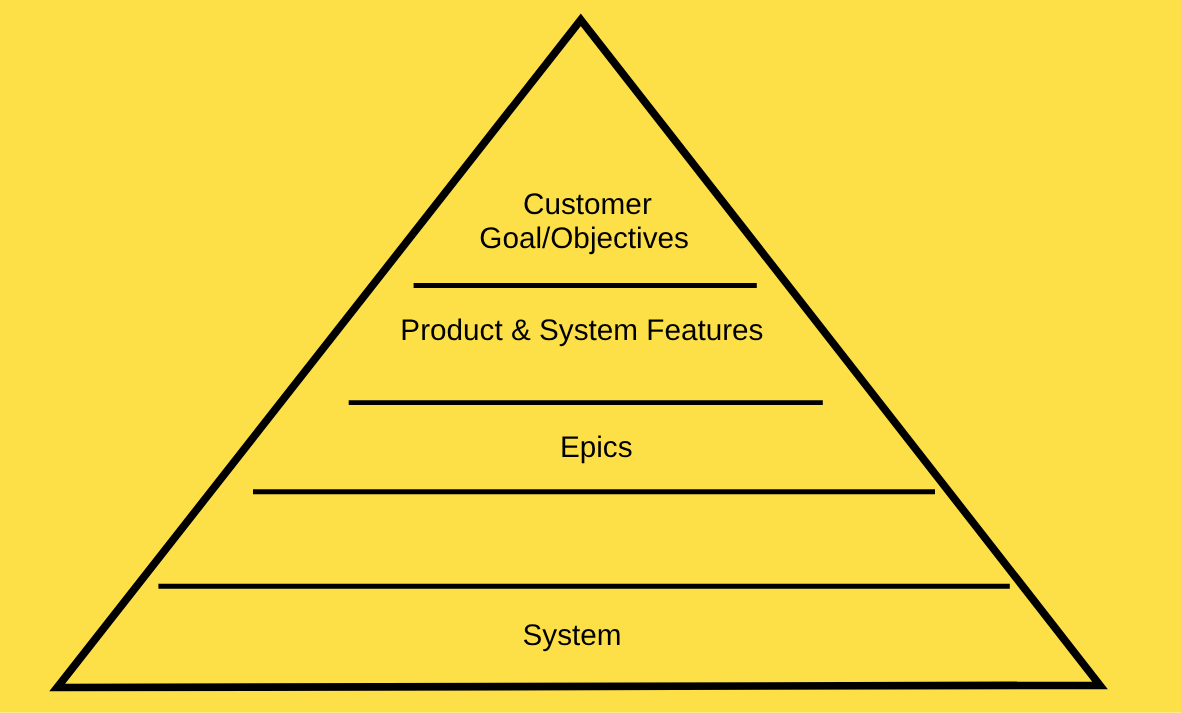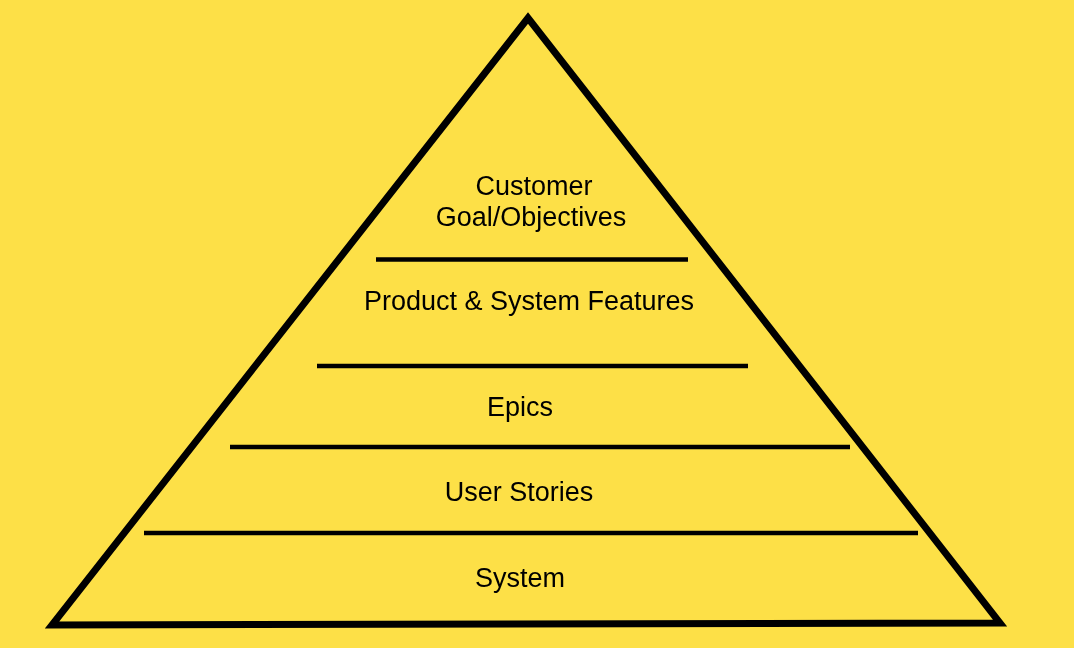--- a/index.html
+++ b/index.html
@@ -25,21 +25,21 @@
     transform: translate(-50%, -50%);
     color: #000000;
     font-size: 27px;
     line-height: 31px;
     white-space: nowrap;
     text-align: center;
   }
   .lbl-customer      { left: 534px; top: 186px; }
   .lbl-goalobj       { left: 531px; top: 217px; }
   .lbl-product       { left: 529px; top: 301px; }
-  .lbl-epics         { left: 520px; top: 407px; }
+  .lbl-epics         { left: 542px; top: 407px; }
   .lbl-userstories   { left: 519px; top: 492px; }
   .lbl-tasks         { left: 520px; top: 578px; }
 </style>
 </head>
 <body>
 
 <div class="canvas">
 
   <svg width="1074" height="648" viewBox="0 0 1074 648">
 
@@ -51,17 +51,16 @@
     <line x1="144" y1="533" x2="918" y2="533" stroke="#000000" stroke-width="4.5"></line>
   </svg>
 
   <div class="level-label lbl-customer">Customer</div>
   <div class="level-label lbl-goalobj">Goal/Objectives</div>
 
   <div class="level-label lbl-product">Product &amp; System Features</div>
 
   <div class="level-label lbl-epics">Epics</div>
 
-  <div class="level-label lbl-userstories">User Stories</div>
 
   <div class="level-label lbl-tasks">System</div>
 
 </div>
 
 </body></html>

